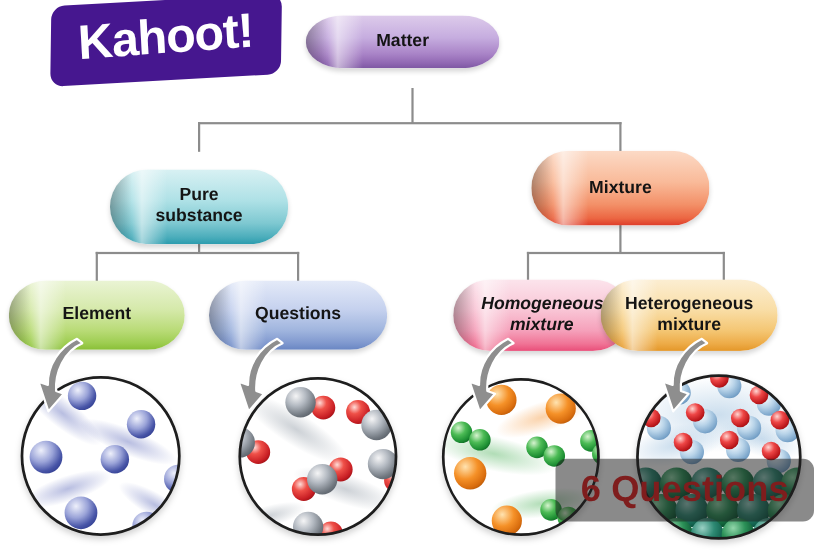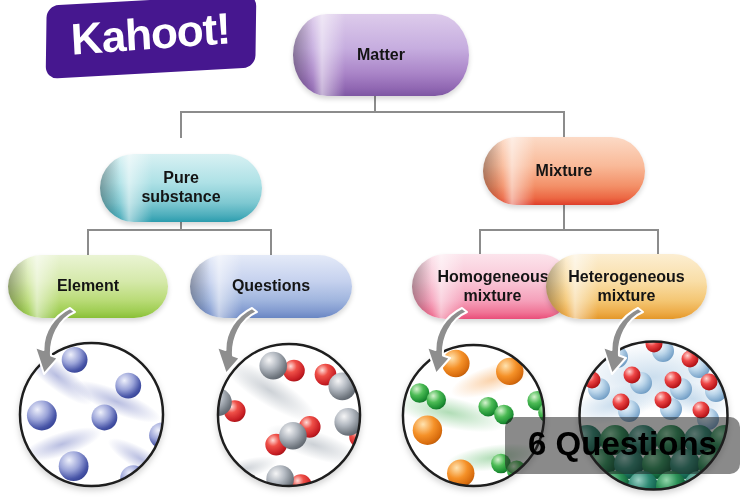--- a/index.html
+++ b/index.html
@@ -32,47 +32,47 @@
   .cyl span{max-width:110px;}
   .matter{--l:#ddcbeb;--m:#c6addf;--b:#aa85c8;--d:#9168b3;--e:#7e57a3;}
   .pure{--l:#d8f1f3;--m:#aee1e6;--b:#7ec8d1;--d:#4daebc;--e:#2b9cae;}
   .mixture{--l:#fcdac6;--m:#f9ba99;--b:#f39068;--d:#ec6743;--e:#de3d2a;}
   .element{--l:#eaf4d4;--m:#d5e9aa;--b:#b9db77;--d:#9ecd51;--e:#89bf37;}
   .compound{--l:#e4eaf8;--m:#c5d1ee;--b:#a0b5de;--d:#8099cf;--e:#6986c3;}
   .homogeneous{--l:#fce4ec;--m:#f9c6d6;--b:#f5a0ba;--d:#f07496;--e:#e94e79;}
   .heterogeneous{--l:#fceed2;--m:#f9dea7;--b:#f4c673;--d:#edab47;--e:#e49729;}
   .heterogeneous span{max-width:134px;}
 
-  #cyl-matter{left:293px;top:14px;width:176px;height:82px;}
+  #cyl-matter{left:278px;top:14px;width:176px;height:48px;}
   #cyl-pure{left:100px;top:154px;width:162px;height:68px;}
   #cyl-mixture{left:483px;top:137px;width:162px;height:68px;text-align:right;}
   #cyl-element{left:8px;top:255px;width:160px;height:63px;justify-content:center;}
   #cyl-compound{left:190px;top:255px;width:162px;height:63px;}
-  #cyl-homogeneous{left:412px;top:254px;width:161px;height:65px;}
+  #cyl-homogeneous{left:412px;top:254px;width:161px;height:65px;font-style:italic;}
   #cyl-heterogeneous{left:546px;top:254px;width:161px;height:65px;}
 
   
   .mol{position:absolute;filter:drop-shadow(0 3px 3px rgba(0,0,0,.18));}
   #circ-element{left:17px;top:340px;}
   #circ-compound{left:215px;top:341px;}
   #circ-homogeneous{left:400px;top:342px;}
   #circ-heterogeneous{left:577px;top:339px;z-index:1;}
 
   
   .arrow{position:absolute;z-index:2;}
   #arr-element{left:32px;top:306px;}
   #arr-compound{left:214px;top:306px;}
   #arr-homogeneous{left:424px;top:306px;}
   #arr-heterogeneous{left:600px;top:306px;}
 
   
   .badge{position:absolute;left:505px;top:417px;width:235px;height:57px;z-index:3;
          background:rgba(30,30,30,.52);border-radius:10px;
          display:flex;align-items:center;justify-content:center;}
-  .badge span{color:#000000;font-size:33px;font-weight:bold;letter-spacing:0px;
+  .badge span{color:#7f1d1d;font-size:33px;font-weight:bold;letter-spacing:0px;
               padding-bottom:3px;}
 </style>
 </head>
 <body>
 
 <svg width="0" height="0" style="position:absolute" aria-hidden="true">
   <defs>
     <radialGradient id="gBlue" cx="0.35" cy="0.3" r="0.8">
       <stop offset="0" stop-color="#eef0fb"></stop>
         <stop offset="0.45" stop-color="#9aa3d8"></stop>

